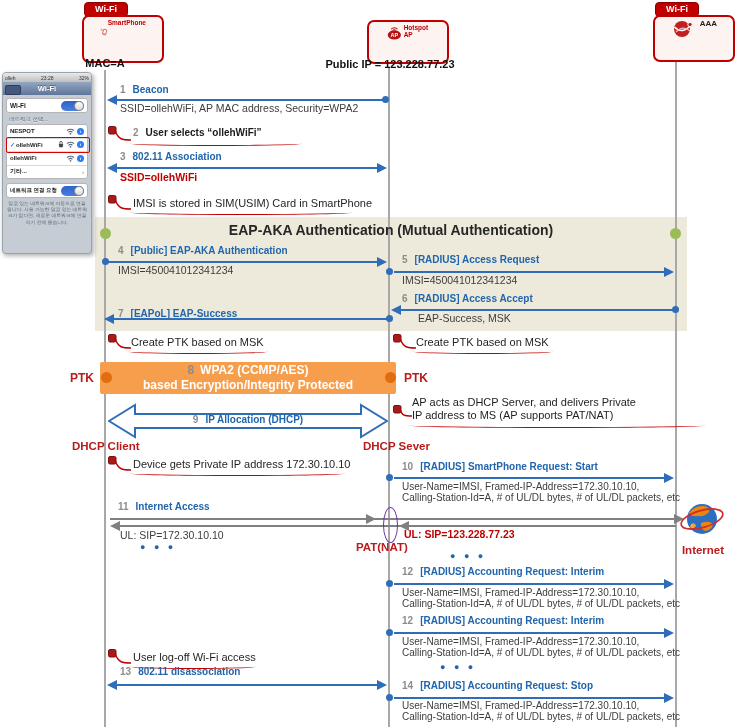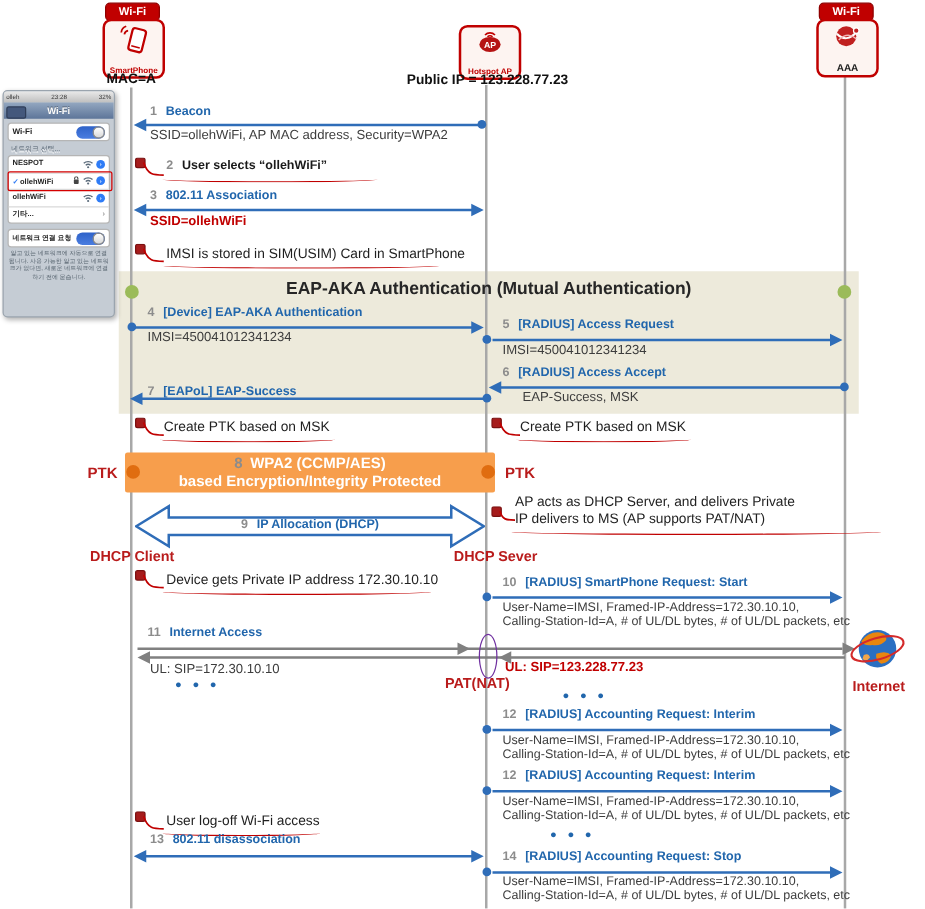--- a/index.html
+++ b/index.html
@@ -25,21 +25,21 @@
   .odot{position:absolute;width:11px;height:11px;border-radius:50%;background:#e06d10;}
   .note{position:absolute;white-space:nowrap;font-size:11px;color:#1f1f1f;}
   .redline{position:absolute;height:4px;border-bottom:1.6px solid #c00000;border-radius:0 0 70% 70%;}
   .lbl{position:absolute;white-space:nowrap;font-weight:bold;font-size:11.5px;color:#b91c1c;}
   .ellip{position:absolute;color:#2166ac;font-weight:bold;font-size:9px;letter-spacing:3px;white-space:nowrap;}
   .callout{position:absolute;}
   
   .actor-tab{position:absolute;height:13px;background:#c00000;border:1px solid #8f0000;border-radius:4px;
              color:#fff;font-weight:bold;font-size:9px;line-height:12px;text-align:center;}
   .actor-box{position:absolute;border:2px solid #c00000;border-radius:7px;background:#fdf4f1;
-             display:flex;flex-direction:column;align-items:center;justify-content:space-between;padding:2px 0 1px;}
+             display:flex;flex-direction:row;align-items:flex-start;justify-content:space-between;padding:2px 16px 1px;}
   .actor-name{font-weight:bold;color:#c00000;font-size:6.5px;}
   .actor-sub{position:absolute;text-align:center;font-weight:bold;font-size:11px;color:#111;white-space:nowrap;}
   
   .wpa-box{position:absolute;background:#f79e4c;border-radius:2px;text-align:center;color:#fff;
            font-weight:bold;font-size:12px;line-height:15px;padding-top:1px;}
   .wpa-box .num{color:#8c8c8c;margin-right:6px;}
   .nat-ellipse{position:absolute;border:1.6px solid #7030a0;border-radius:50%;background:transparent;}
   
   .phone{position:absolute;left:2px;top:72px;width:88px;height:180px;background:#c5ccd4;border:1px solid #9aa4ae;
          border-radius:4px;overflow:hidden;box-shadow:1.5px 2px 4px rgba(0,0,0,.3);font-family:"Liberation Sans",sans-serif;}
@@ -217,21 +217,21 @@
     </svg>
     <div class="note" style="left:133px;top:197px;">IMSI is stored in SIM(USIM) Card in SmartPhone</div>
     <div class="redline" style="left:130px;top:210px;width:222px;"></div>
   </div>
 
   <div class="section-title" style="left:95px;top:222px;width:592px;">EAP-AKA Authentication (Mutual Authentication)</div>
   <div class="gdot" style="left:100px;top:228px;"></div>
   <div class="gdot" style="left:670px;top:228px;"></div>
 
   <div>
-    <div class="mtitle" style="left:118px;top:245px;"><span class="num">4</span><span>[Device] EAP-AKA Authentication</span></div>
+    <div class="mtitle" style="left:118px;top:245px;"><span class="num">4</span><span>[Public] EAP-AKA Authentication</span></div>
     <div class="bdot" style="left:102px;top:258px;"></div>
     <div class="hline" style="left:108px;top:261px;width:270px;"></div>
     <div class="arr r" style="left:377px;top:257px;"></div>
     <div class="mdesc" style="left:118px;top:264px;">IMSI=450041012341234</div>
   </div>
 
   <div>
     <div class="mtitle" style="left:402px;top:254px;"><span class="num">5</span><span>[RADIUS] Access Request</span></div>
     <div class="bdot" style="left:386px;top:268px;"></div>
     <div class="hline" style="left:394px;top:271px;width:270px;"></div>
@@ -290,21 +290,21 @@
     <div class="lbl" style="left:72px;top:440px;">DHCP Client</div>
     <div class="lbl" style="left:363px;top:440px;">DHCP Sever</div>
   </div>
 
   <div>
     <svg class="callout" style="left:393px;top:405px;" width="20" height="14">
       <rect x="0.5" y="0.5" width="7.5" height="7.5" rx="1.5" fill="#a61c1c" stroke="#7a1010"></rect>
       <path d="M7 4 C9 11 12 11 19 11" stroke="#c00000" stroke-width="1.4" fill="none"></path>
     </svg>
     <div class="note" style="left:412px;top:396px;">AP acts as DHCP Server, and delivers Private</div>
-    <div class="note" style="left:412px;top:409px;">IP delivers to MS (AP supports PAT/NAT)</div>
+    <div class="note" style="left:412px;top:409px;">IP address to MS (AP supports PAT/NAT)</div>
     <div class="redline" style="left:409px;top:423px;width:296px;"></div>
   </div>
 
   <div>
     <svg class="callout" style="left:108px;top:456px;" width="24" height="17">
       <rect x="0.5" y="0.5" width="7.5" height="7.5" rx="1.5" fill="#a61c1c" stroke="#7a1010"></rect>
       <path d="M7 4 C10 14 15 14 23 14" stroke="#c00000" stroke-width="1.4" fill="none"></path>
     </svg>
     <div class="note" style="left:133px;top:458px;">Device gets Private IP address 172.30.10.10</div>
     <div class="redline" style="left:130px;top:471px;width:215px;"></div>

